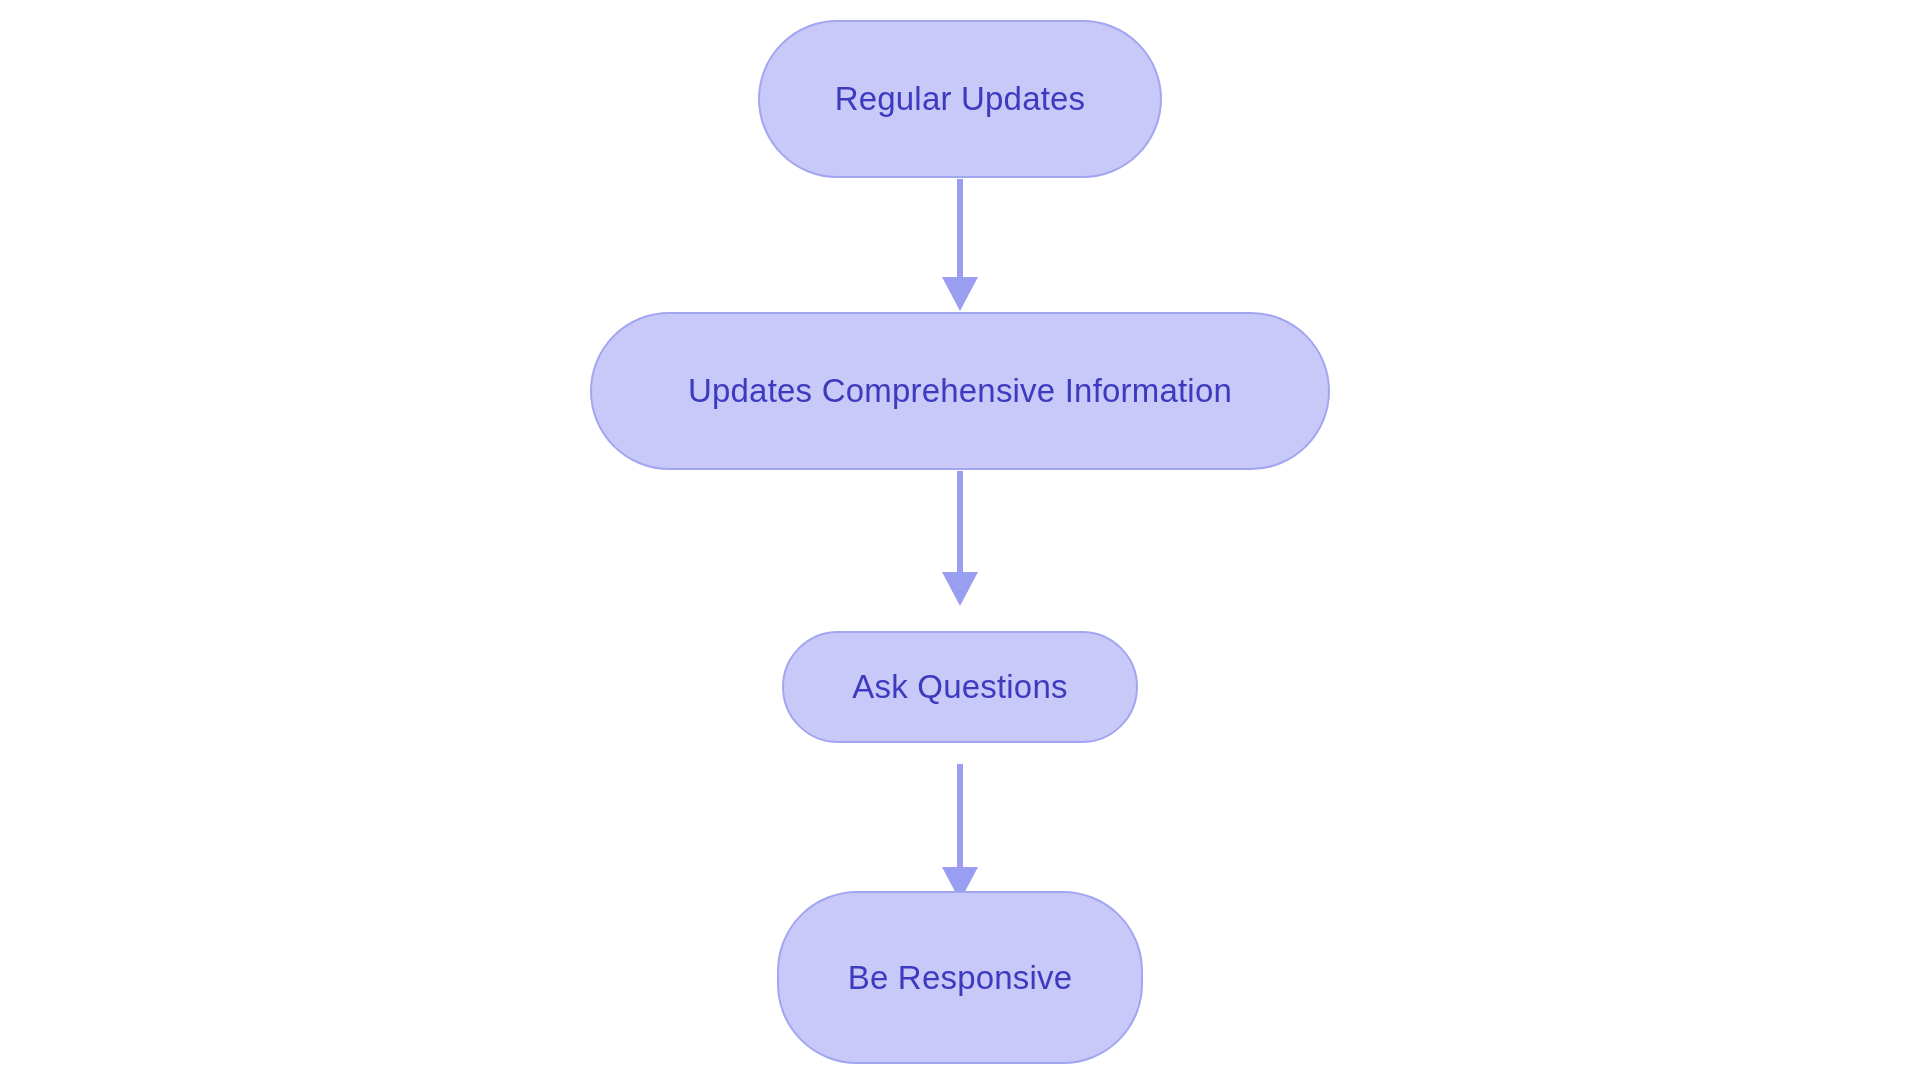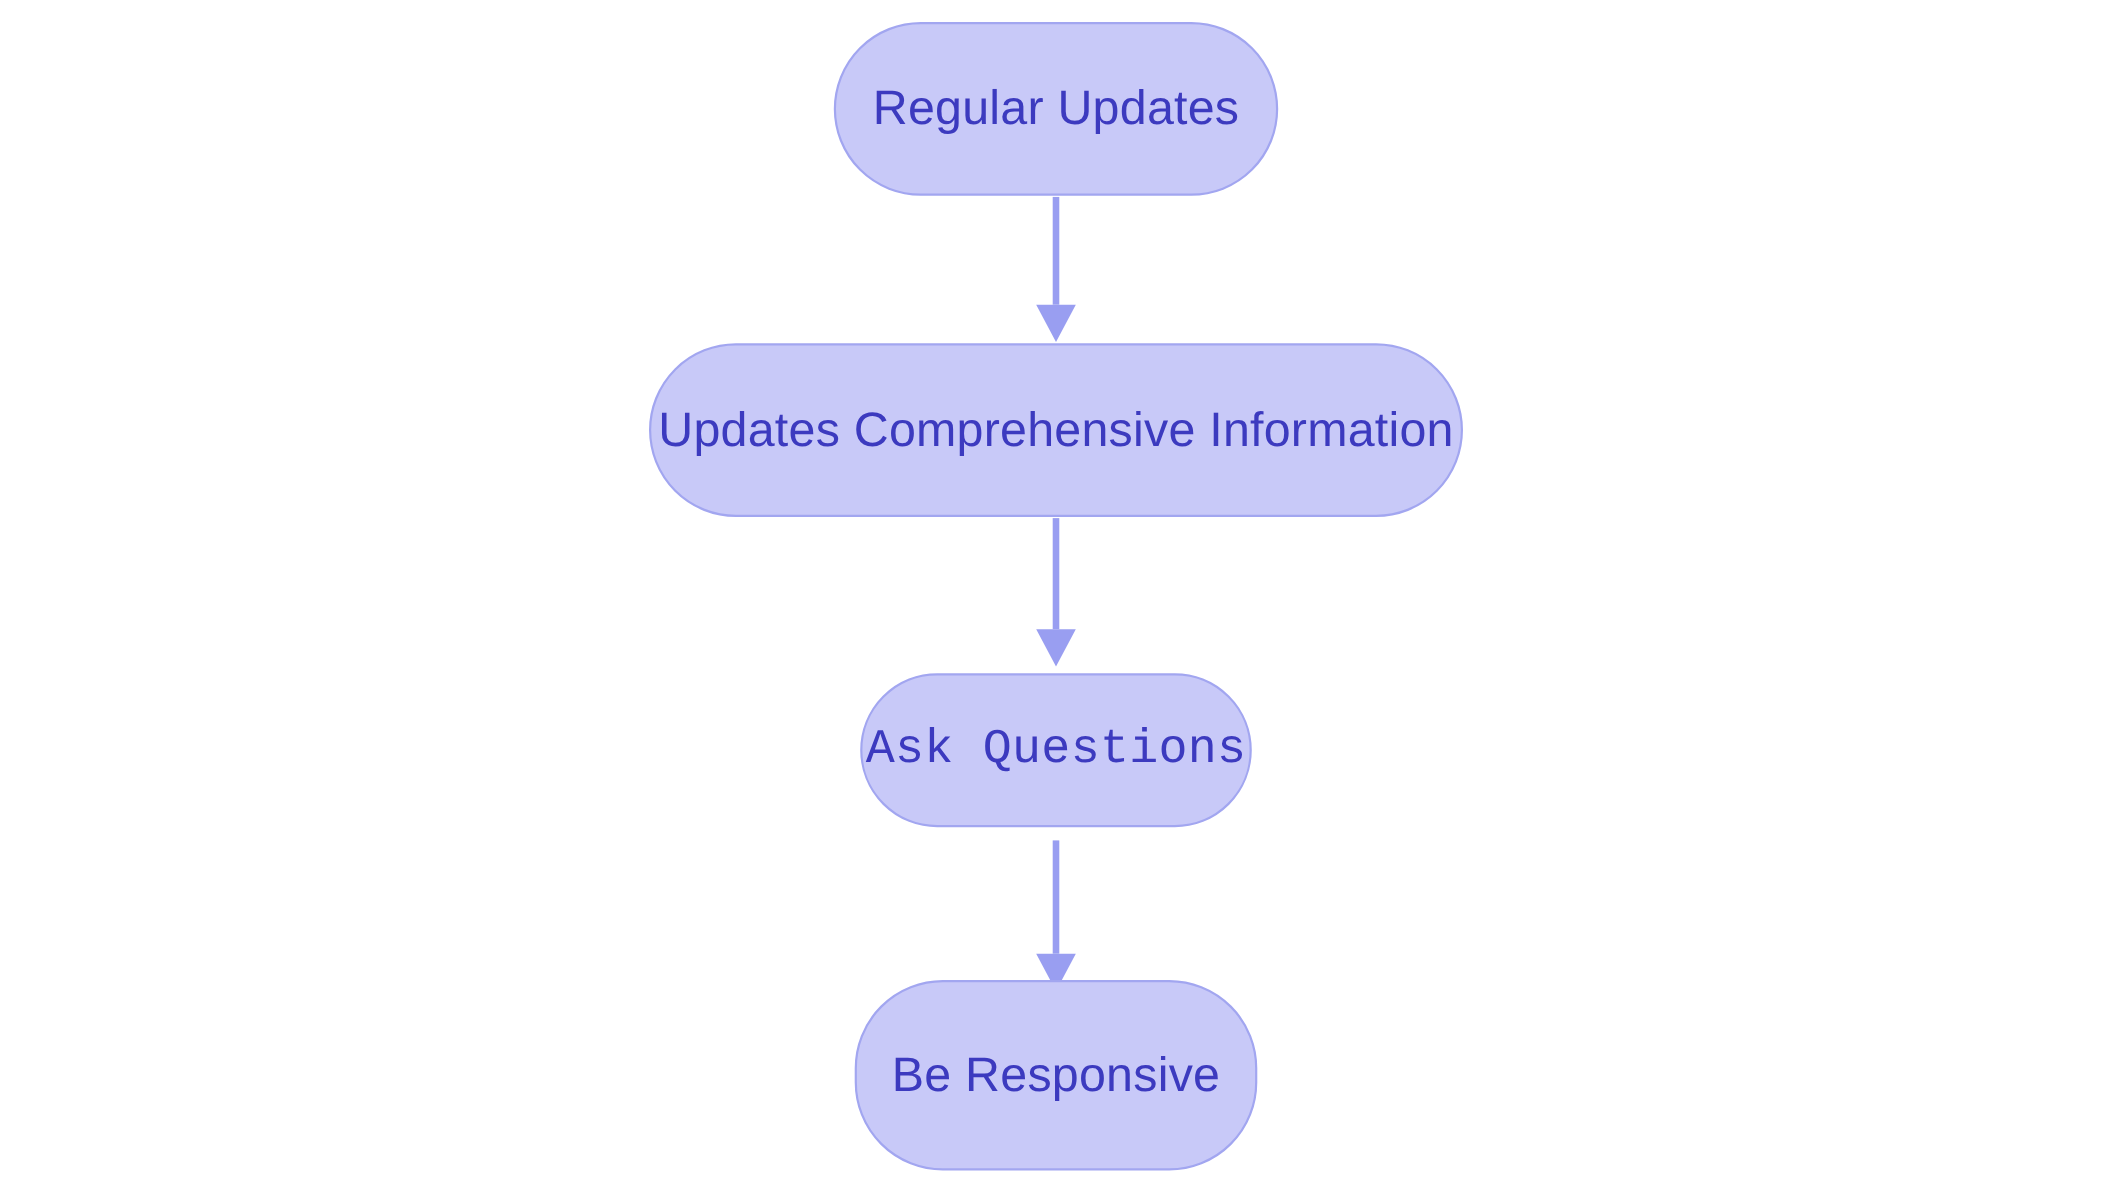--- a/index.html
+++ b/index.html
@@ -28,31 +28,31 @@
     height: 158px;
     border-radius: 80px;
     background: var(--node-fill, #c8c9f8);
     border: 2.5px solid var(--node-border, #a2a6f0);
     display: flex;
     align-items: center;
     justify-content: center;
     padding: 0 30px;
   }
   .node .label {
-    font-size: 44px;
+    font-size: 33px;
     font-weight: 400;
     letter-spacing: 0.2px;
     color: var(--node-text, #3c3abf);
     white-space: nowrap;
     text-align: center;
   }
 
   .node-1 { top: 20px;  width: 404px; }
   .node-2 { top: 312px; width: 740px; }
-  .node-3 { top: 612px; width: 356px; height: 140px; font-family: Liberation Mono, monospace; }
+  .node-3 { top: 631px; width: 356px; height: 112px; }
   .node-4 { top: 891px; width: 366px; height: 173px; }
 
   
   .edge {
     position: absolute;
     left: 50%;
     transform: translateX(-50%);
     width: 36px;
     display: flex;
     flex-direction: column;

